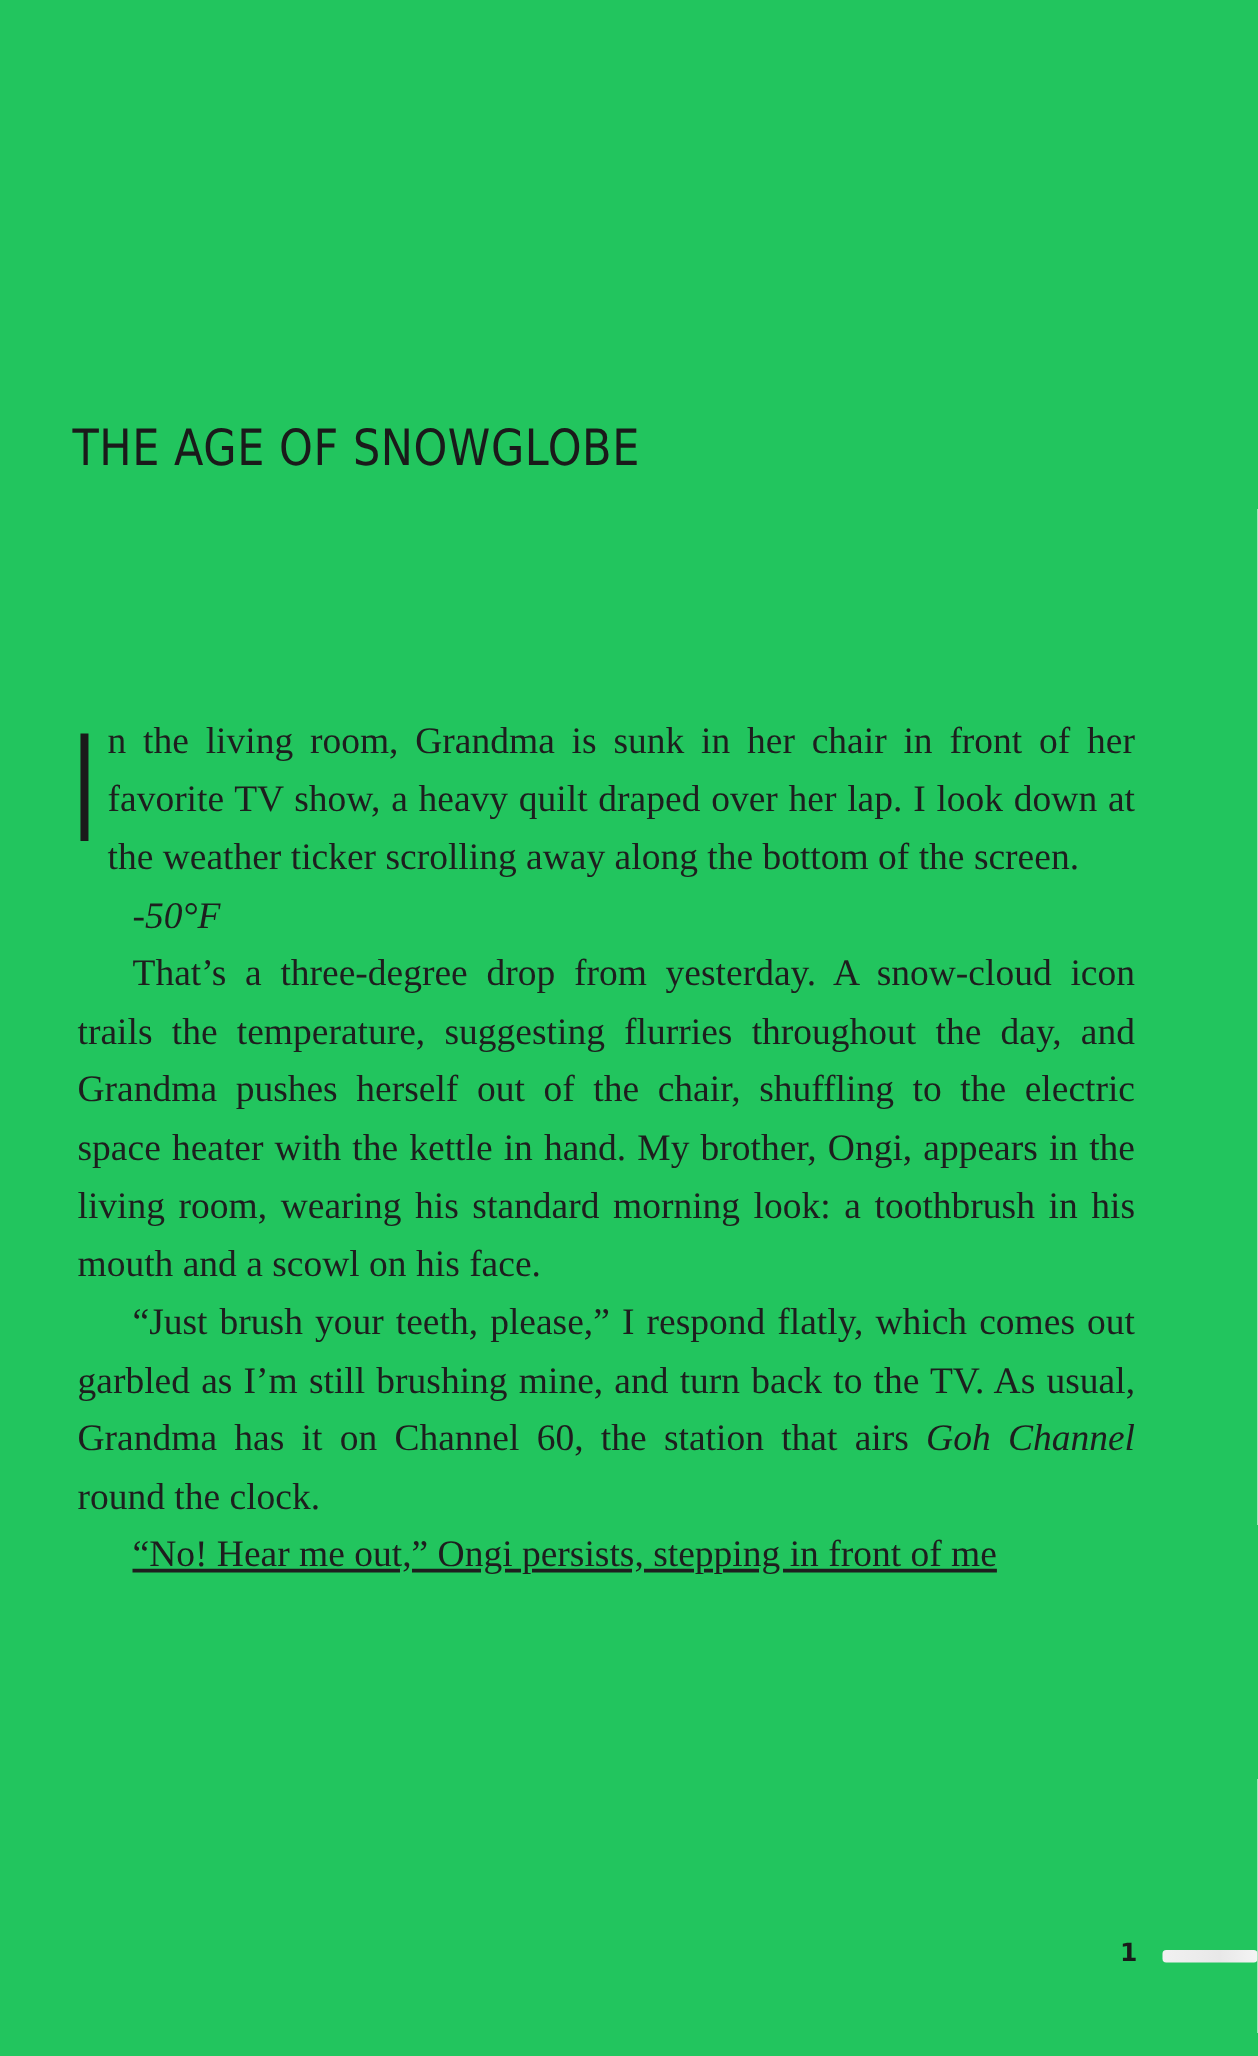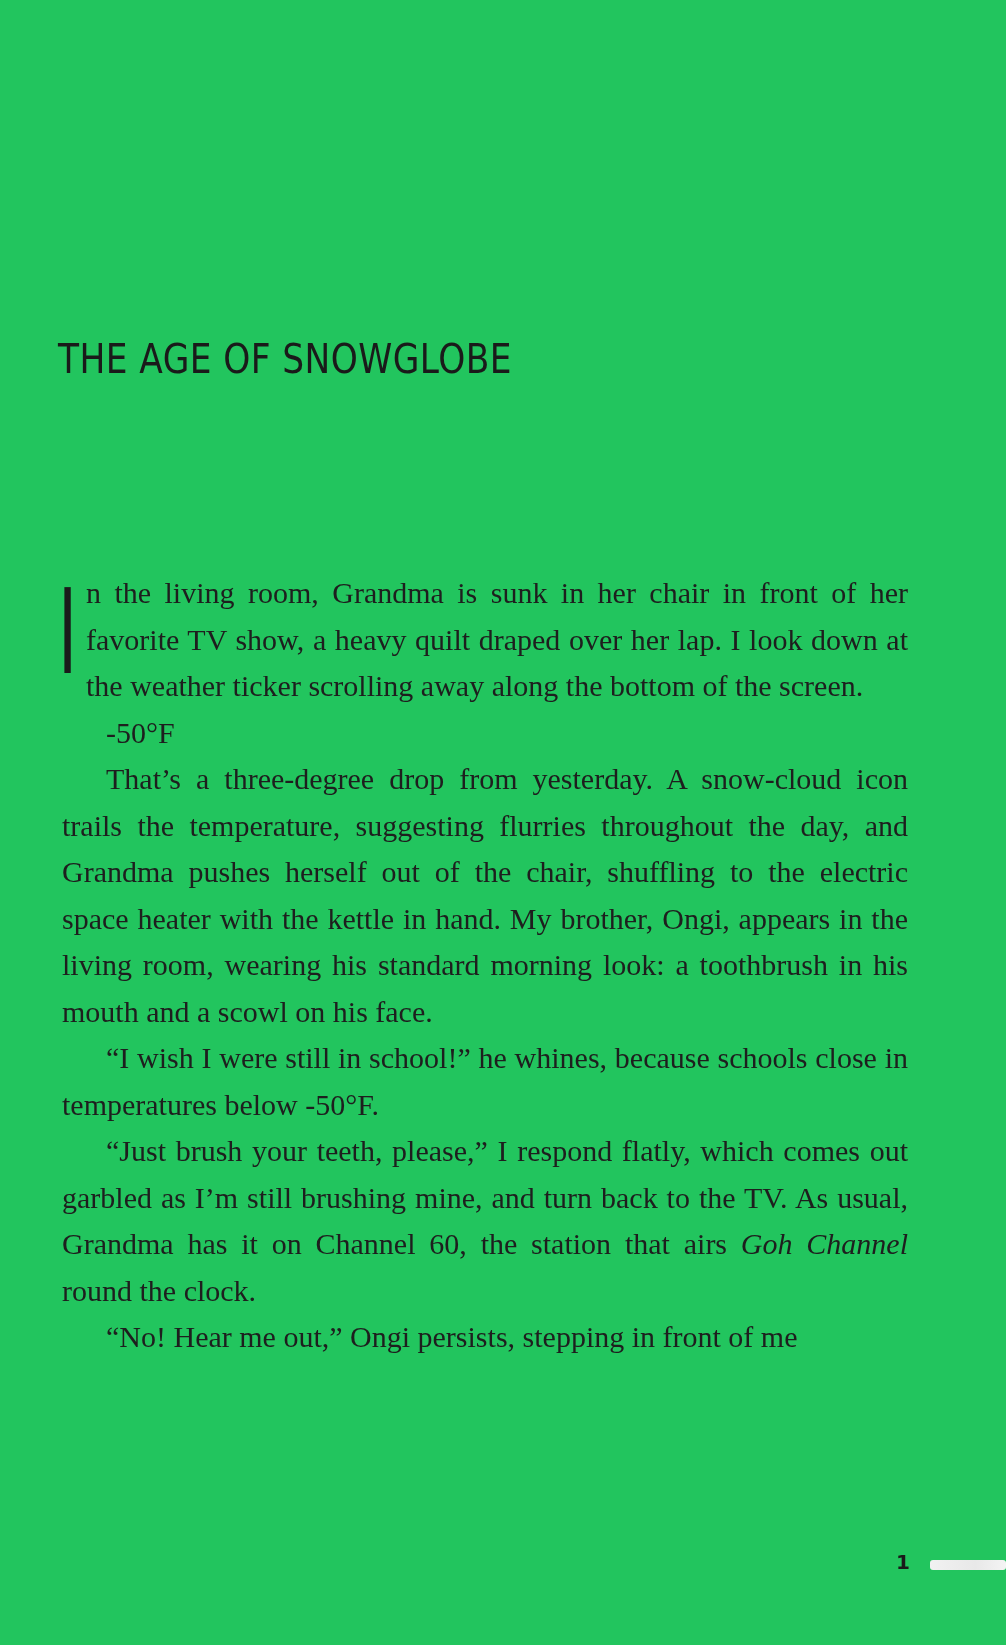--- a/index.html
+++ b/index.html
@@ -46,20 +46,21 @@
       text-align: justify;
     }
     .body-text p {
       margin: 0;
       text-indent: 44px;
     }
     .body-text p.first {
       text-indent: 0;
     }
     .body-text p.temp {
+      font-style: italic;
     }
     .drop-cap {
       float: left;
       font-family: "DejaVu Sans", sans-serif;
       font-size: 118px;
       line-height: 100px;
       margin: 12px 10px 0 -4px;
       padding: 0;
       color: #1a1a1a;
       transform: scaleX(0.55);
@@ -96,23 +97,22 @@
   <h1 class="chapter-title">THE AGE OF SNOWGLOBE</h1>
 
   <div class="body-text">
 
     <p class="first"><span class="drop-cap">I</span><span>n the living room, Grandma is sunk in her chair in front of her favorite TV show, a heavy quilt draped over her lap. I look down at the weather ticker scrolling away along the bottom of the screen.</span></p>
 
     <p class="temp"><span>-50°F</span></p>
 
     <p><span>That’s a three-degree drop from yesterday. A snow-cloud icon trails the temperature, suggesting flurries throughout the day, and Grandma pushes herself out of the chair, shuffling to the electric space heater with the kettle in hand. My brother, Ongi, appears in the living room, wearing his standard morning look: a toothbrush in his mouth and a scowl on his face.</span></p>
 
-    <p><span>“I wish I were still in school!” he whines, because schools close in temperatures below -50°F.</span></p>
 
     <p><span>“Just brush your teeth, please,” I respond flatly, which comes out garbled as I’m still brushing mine, and turn back to the TV. As usual, Grandma has it on Channel 60, the station that airs </span><span class="em">Goh Channel</span><span> round the clock.</span></p>
 
-    <p style="text-align:left;"><span>“No! Hear me out,” Ongi persists, stepping in front of me</span></p>
+    <p style="text-align:left;text-decoration:underline;"><span>“No! Hear me out,” Ongi persists, stepping in front of me</span></p>
   </div>
 
   <div class="page-number">1</div>
 
   <div class="page-edge-smudge"></div>
 </div>
 
 </body></html>

